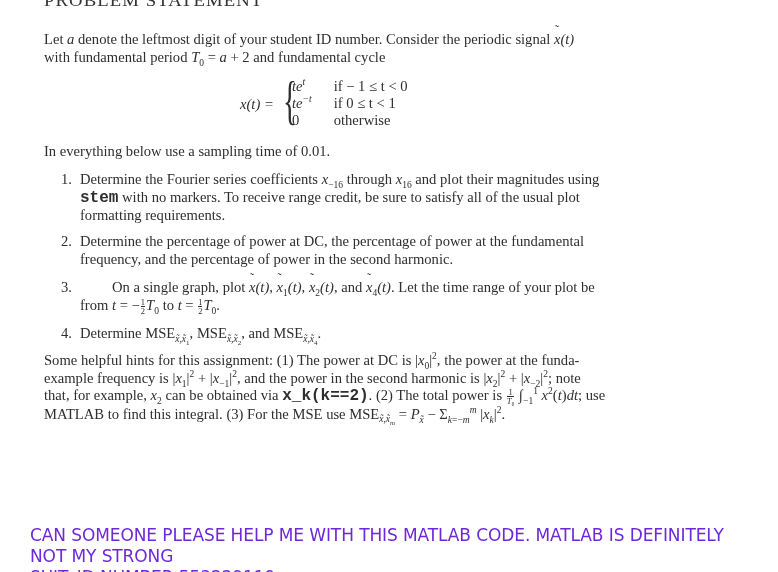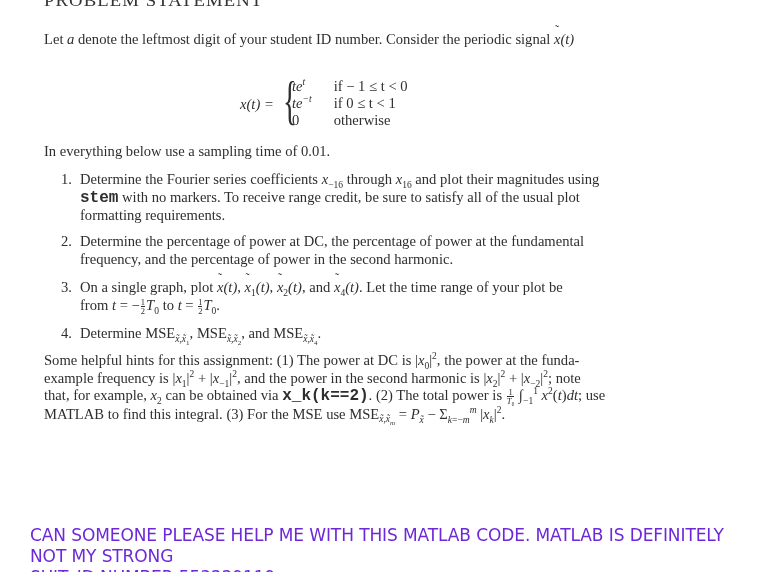--- a/index.html
+++ b/index.html
@@ -119,20 +119,21 @@
   </style>
 </head>
 <body>
 
 <div class="heading-cut">PROBLEM STATEMENT</div>
 
 <div class="doc">
 
   <div class="para" style="top:31px;">
     <span class="line"><span>Let </span><i>a</i><span> denote the leftmost digit of your student ID number.  Consider the periodic signal </span><i><span class="tilde">x</span>(t)</i></span>
+    <span class="line"><span>with fundamental period </span><i>T</i><sub>0</sub><span> = </span><i>a</i><span> + 2 and fundamental cycle</span></span>
   </div>
 
   <div class="piecewise">
     <span class="pw-lhs m">x(t) =</span>
     <span class="brace">{</span>
     <div class="pw-row" style="top:0px;">
       <span class="expr m"><span>te</span><sup>t</sup></span>
       <span class="cond">if  − 1 ≤ t &lt; 0</span>
     </div>
     <div class="pw-row" style="top:17px;">
@@ -157,21 +158,21 @@
   </div>
 
   <div class="list-item" style="top:233px;">
     <span class="num">2.</span>
     <span style="display:block;white-space:nowrap;">Determine the percentage of power at DC, the percentage of power at the fundamental</span>
     <span style="display:block;white-space:nowrap;">frequency, and the percentage of power in the second harmonic.</span>
   </div>
 
   <div class="list-item" style="top:279px;">
     <span class="num">3.</span>
-    <span style="display:block;white-space:nowrap;"><span>On a single graph, plot </span><i><span class="tilde">x</span>(t)</i>, <i><span class="tilde">x</span></i><sub>1</sub><i>(t)</i>, <i><span class="tilde">x</span></i><sub>2</sub><i>(t)</i><span>, and </span><i><span class="tilde">x</span></i><sub>4</sub><i>(t)</i><span>.  Let the time range of your plot be</span></span>
+    <span style="display:block;white-space:nowrap;margin-left:32px;"><span>On a single graph, plot </span><i><span class="tilde">x</span>(t)</i>, <i><span class="tilde">x</span></i><sub>1</sub><i>(t)</i>, <i><span class="tilde">x</span></i><sub>2</sub><i>(t)</i><span>, and </span><i><span class="tilde">x</span></i><sub>4</sub><i>(t)</i><span>.  Let the time range of your plot be</span></span>
     <span style="display:block;white-space:nowrap;"><span>from </span><i>t</i> = −<span class="frac"><span class="top">1</span><span>2</span></span><i>T</i><sub>0</sub><span> to </span><i>t</i> = <span class="frac"><span class="top">1</span><span>2</span></span><i>T</i><sub>0</sub><span>.</span></span>
   </div>
 
   <div class="list-item" style="top:325px;">
     <span class="num">4.</span>
     <span style="display:block;white-space:nowrap;"><span>Determine </span><span>MSE</span><sub><i>x̃,x̃</i><sub style="font-size:7px">1</sub></sub><span>, </span><span>MSE</span><sub><i>x̃,x̃</i><sub style="font-size:7px">2</sub></sub><span>, and </span><span>MSE</span><sub><i>x̃,x̃</i><sub style="font-size:7px">4</sub></sub><span>.</span></span>
   </div>
 
   <div class="para" style="top:352px;">
     <span class="line"><span>Some helpful hints for this assignment:  (1) The power at DC is </span>|<i>x</i><sub>0</sub>|<sup>2</sup><span>, the power at the funda-</span></span>

